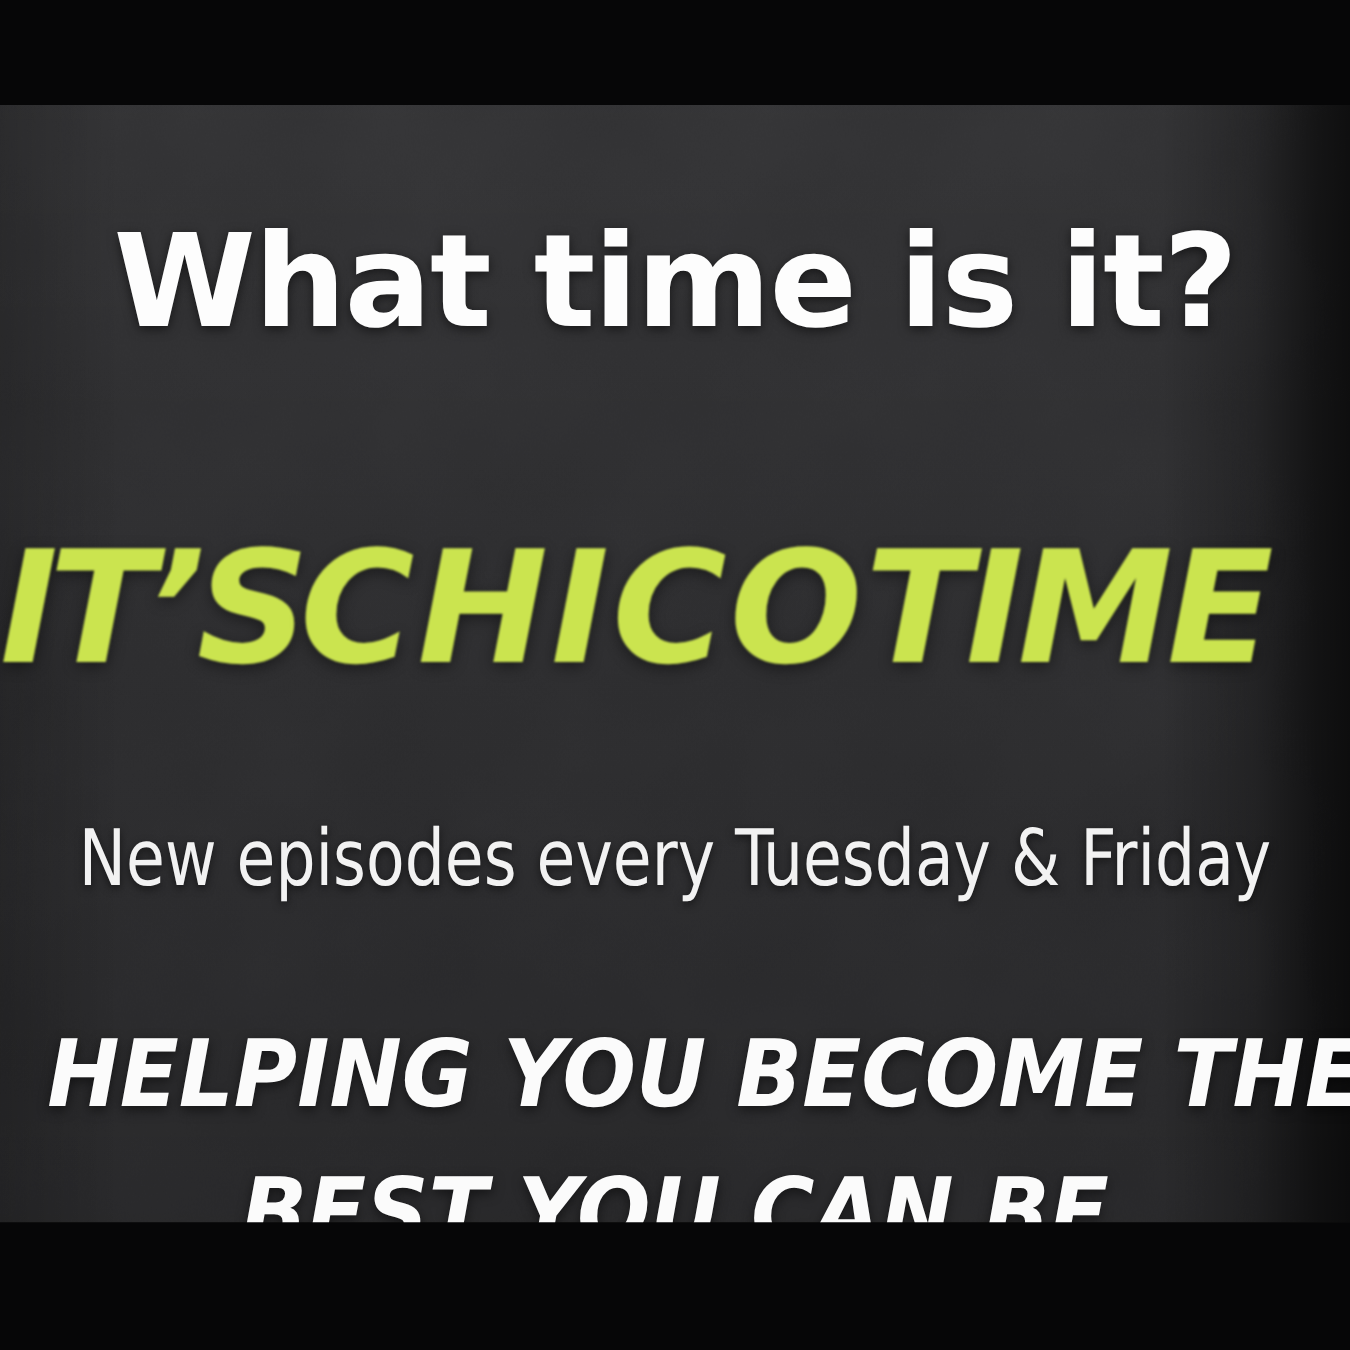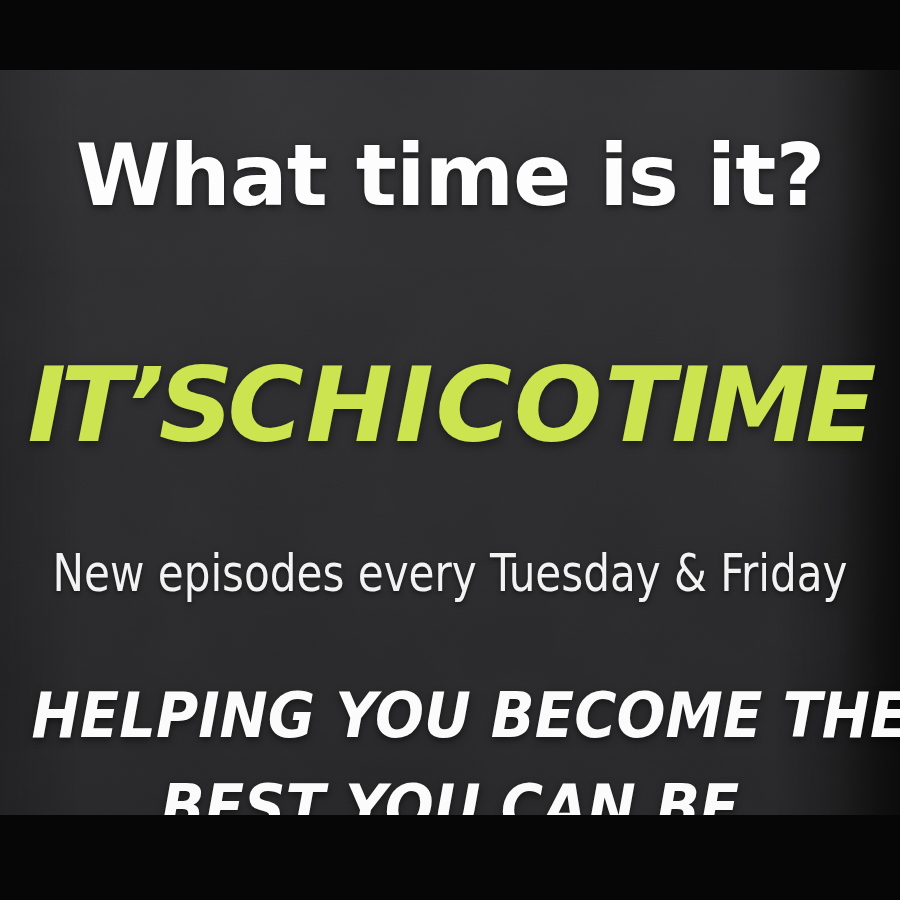--- a/index.html
+++ b/index.html
@@ -80,36 +80,35 @@
   .line {
     position: absolute;
     white-space: nowrap;
     line-height: 1;
   }
 
   
   .headline {
     left: 0;
     right: 0;
-    top: 62px;
+    top: 75px;
     text-align: center;
     color: #fdfdfd;
     font-family: "DejaVu Sans", sans-serif;
     font-weight: 700;
     font-size: 86px;
     letter-spacing: -1px;
     text-shadow: 0 2px 7px rgba(0,0,0,0.55);
   }
 
   
   .tagline {
     left: 0;
     right: 0;
     top: 283px;
-    text-align: center;
     font-family: "DejaVu Sans", sans-serif;
     font-weight: 700;
     font-style: italic;
     font-size: 104px;
     letter-spacing: -4px;
     color: #cbe44f;
     text-shadow: 0 3px 10px rgba(0,0,0,0.45);
     filter: blur(0.55px);
   }
   .tagline .apos { letter-spacing: -6px; }

